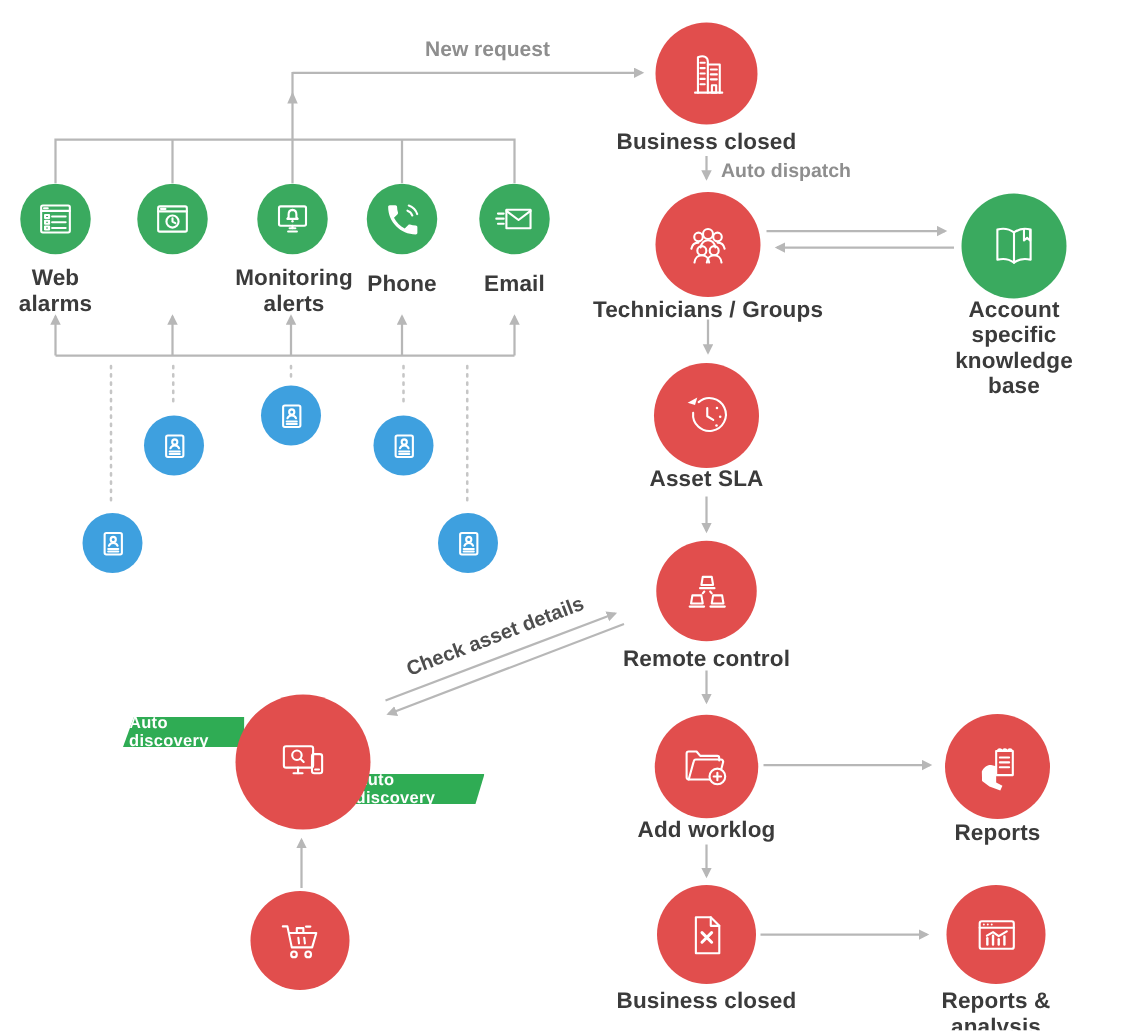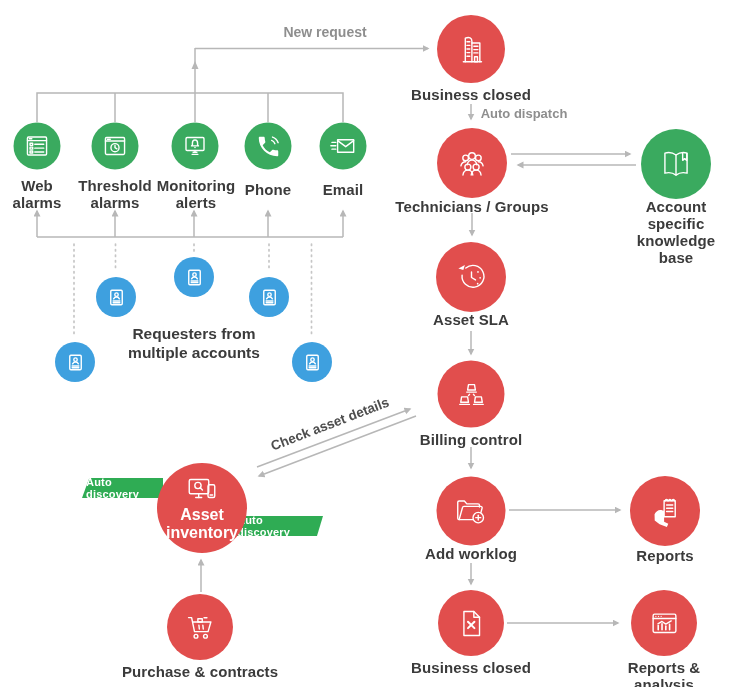--- a/index.html
+++ b/index.html
@@ -165,22 +165,20 @@
           <line x1="1.2" y1="11.8" x2="5.6" y2="11.8"></line>
           <line x1="2.2" y1="14.8" x2="5.6" y2="14.8"></line>
       <rect x="7.2" y="6.5" width="14.3" height="11"></rect>
           <path d="M7.2 7.2l7.2 5.4 7.1-5.4"></path>
     </g>
       </svg>
   </div>
 
   <div class="nlabel" style="left:37px;top:177px">Web
 alarms</div>
-  <div class="nlabel" style="left:115px;top:177px">Threshold
-alarms</div>
   <div class="nlabel" style="left:196px;top:177px">Monitoring
 alerts</div>
   <div class="nlabel" style="left:268px;top:181px">Phone</div>
   <div class="nlabel" style="left:343px;top:181px">Email</div>
 
   <div class="circle blue" style="left:75px;top:362px;width:40px;height:40px">
     <svg class="icon" width="23" height="23" viewBox="0 0 24 24">
         <g class="ig">
       <rect x="6" y="4.5" width="12" height="15" rx="1.2"></rect>
           <circle cx="12" cy="9" r="1.8"></circle>
@@ -227,22 +225,20 @@
     <svg class="icon" width="23" height="23" viewBox="0 0 24 24">
         <g class="ig">
       <rect x="6" y="4.5" width="12" height="15" rx="1.2"></rect>
           <circle cx="12" cy="9" r="1.8"></circle>
       <path d="M9 13.4c.6-1.2 1.7-1.9 3-1.9s2.4.7 3 1.9"></path>
       <line x1="8.5" y1="15.6" x2="15.5" y2="15.6"></line>
           <line x1="8.5" y1="17.4" x2="15.5" y2="17.4"></line>
     </g>
       </svg>
   </div>
-  <div class="req-label">Requesters from
-multiple accounts</div>
 
   <div class="circle red" style="left:471px;top:49px;width:68px;height:68px">
     <svg class="icon" width="36" height="36" viewBox="0 0 24 24">
         <g class="ig">
       <path d="M8.2 20.5V4.8c2.7-1.1 4.4-.1 4.4 2V20.5"></path>
       <path d="M12.6 8h5.3v12.5"></path>
       <line x1="6.9" y1="20.5" x2="19" y2="20.5"></line>
       <line x1="9.3" y1="7.2" x2="11.2" y2="7.2"></line>
           <line x1="9.3" y1="9.6" x2="11.2" y2="9.6"></line>
       <line x1="9.3" y1="12" x2="11.2" y2="12"></line>
@@ -309,21 +305,21 @@
           <line x1="8.8" y1="10.4" x2="15.2" y2="10.4"></line>
       <path d="M5.4 13.6h4l.6 3.6H4.8z"></path>
           <line x1="4.2" y1="18.6" x2="10.6" y2="18.6"></line>
       <path d="M14.6 13.6h4l.6 3.6h-5.2z"></path>
           <line x1="13.4" y1="18.6" x2="19.8" y2="18.6"></line>
       <path d="M10.7 11.9l-.7.8"></path>
           <path d="M13.3 11.9l.7.8"></path>
     </g>
       </svg>
   </div>
-  <div class="nlabel" style="left:471px;top:431px">Billing control</div>
+  <div class="nlabel" style="left:471px;top:431px">Remote control</div>
 
   <div class="circle red" style="left:471px;top:511px;width:69px;height:69px">
     <svg class="icon" width="37" height="37" viewBox="0 0 24 24">
         <g class="ig">
       <path d="M4.3 17.6c-.5 0-.9-.4-.9-.9V6.4c0-.5.4-.9.9-.9h3.4l1.6 1.9h7.3c.5 0 .9.4.9.9v1.1"></path>
       <path d="M4.3 17.6l2.2-7.9c.1-.4.5-.7.9-.7h10.9c.6 0 1 .6.9 1.1l-1.8 6.8c-.1.4-.5.7-.9.7z"></path>
       <circle cx="16.7" cy="16.3" r="3.4" fill="var(--red)"></circle>
       <line x1="15.1" y1="16.3" x2="18.3" y2="16.3"></line>
           <line x1="16.7" y1="14.7" x2="16.7" y2="17.9"></line>
     </g>
@@ -389,35 +385,32 @@
         <g class="ig" stroke-width="1.2">
       <rect x="3.5" y="3" width="13" height="9.5" rx="1"></rect>
       <circle cx="9.3" cy="7" r="2.1"></circle>
           <line x1="10.8" y1="8.5" x2="12.3" y2="10"></line>
       <line x1="9.8" y1="12.5" x2="9.8" y2="15"></line>
           <line x1="7.8" y1="15" x2="11.8" y2="15"></line>
       <rect x="16" y="6.5" width="4.5" height="8.5" rx="1"></rect>
           <line x1="17.4" y1="13.3" x2="19.1" y2="13.3"></line>
     </g>
       </svg>
-    <div class="asset-text">Asset
-inventory</div>
   </div>
 
   <div class="circle red" style="left:200px;top:627px;width:66px;height:66px">
     <svg class="icon" width="35" height="35" viewBox="0 0 24 24">
         <g class="ig" stroke-width="1.2">
       <path d="M3.8 5.2h2.1l2 9.6h9.3l1.9-6.6H6.6"></path>
       <circle cx="8.9" cy="18" r="1.3"></circle>
           <circle cx="15.4" cy="18" r="1.3"></circle>
       <rect x="10.2" y="6" width="3" height="2.2"></rect>
           <line x1="14.4" y1="5.3" x2="16.4" y2="5.3"></line>
       <line x1="10.9" y1="10.4" x2="11.2" y2="13"></line>
           <line x1="13.6" y1="10.4" x2="13.9" y2="13"></line>
     </g>
       </svg>
   </div>
-  <div class="nlabel" style="left:200px;top:663px">Purchase &amp; contracts</div>
 
   <div class="ann" style="left:325px;top:24px">New request</div>
   <div class="ann rot" style="left:330px;top:424px">Check asset details</div>
 
 </div>
 
 </body></html>

